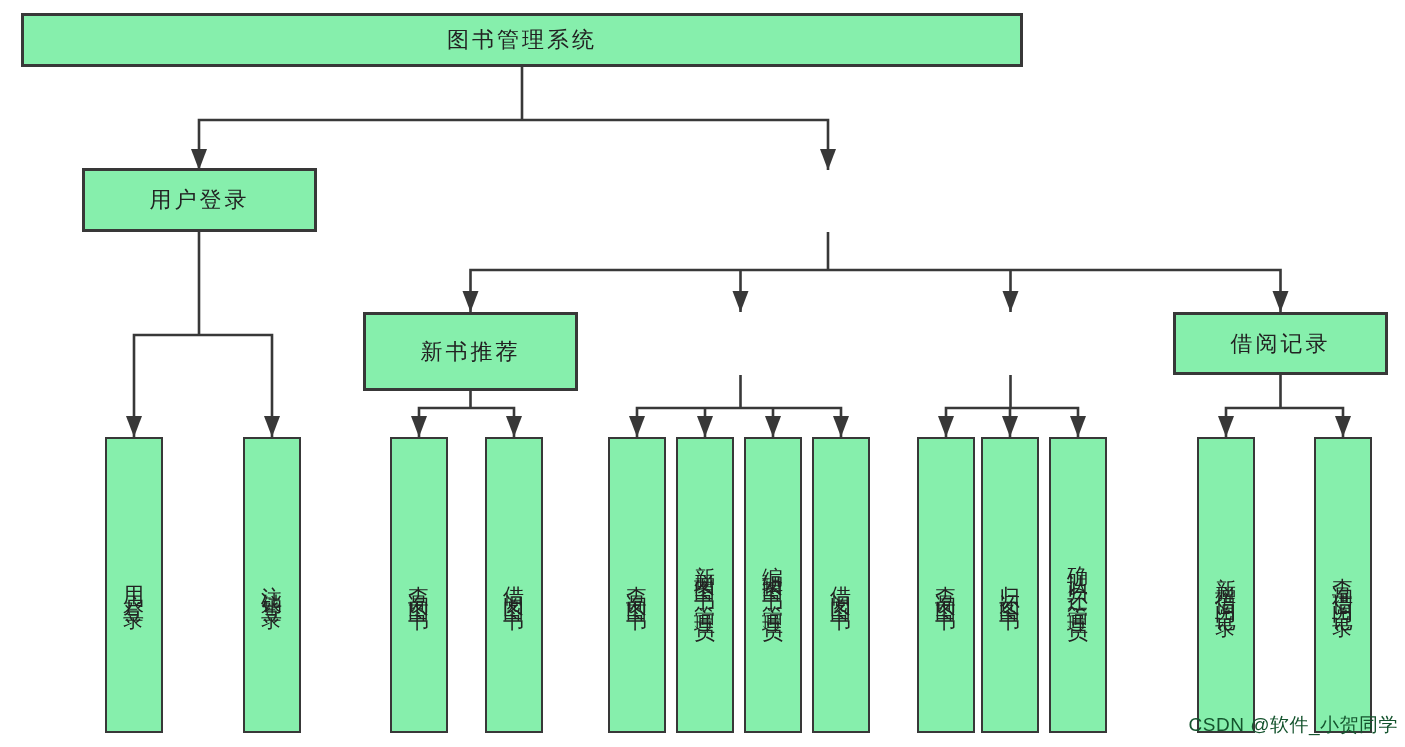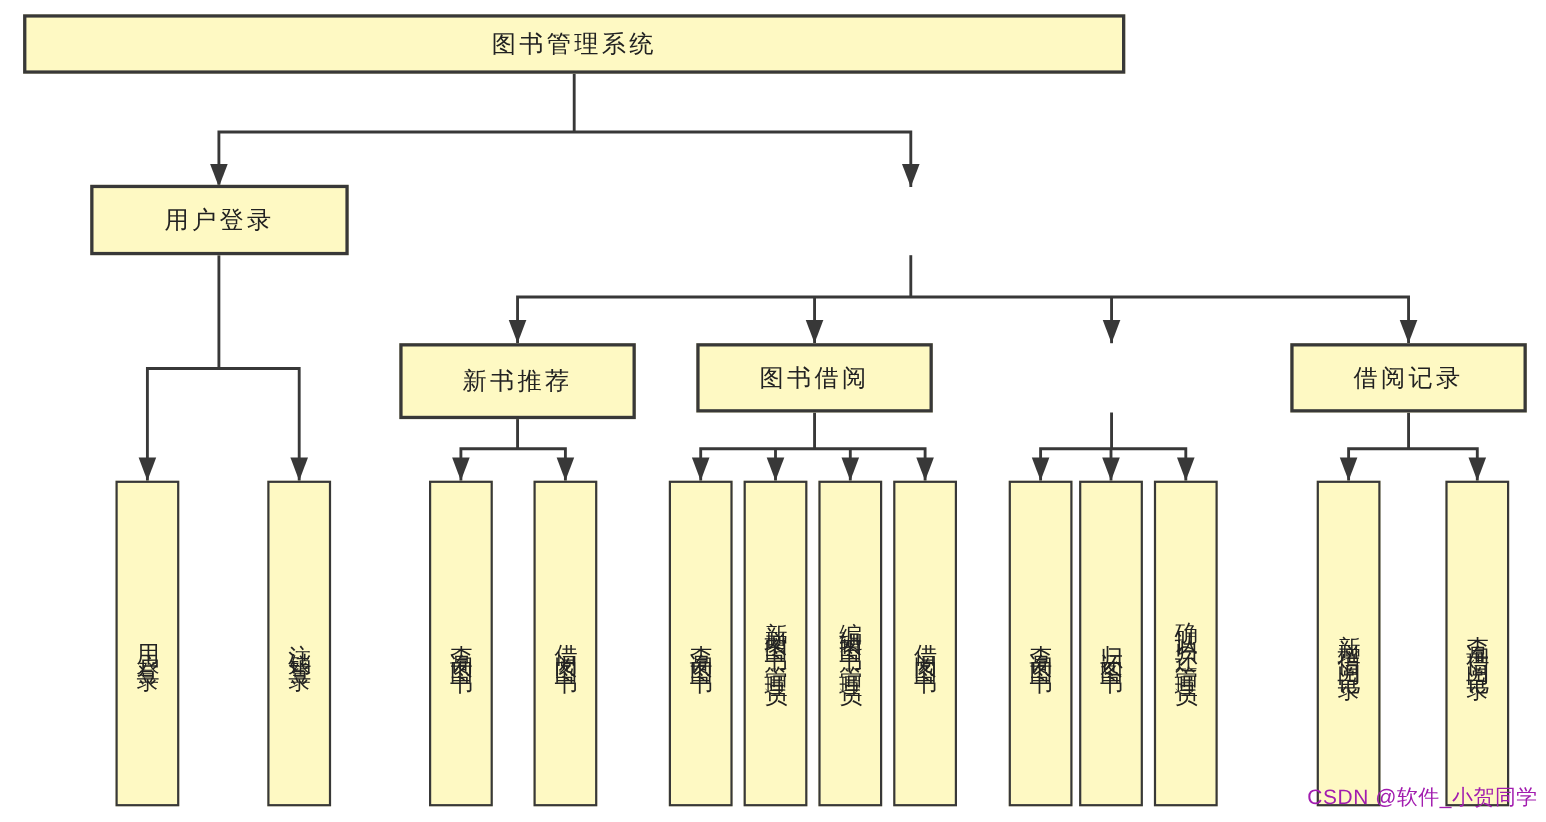--- a/index.html
+++ b/index.html
@@ -17,21 +17,21 @@
   }
   #wires {
     position: absolute;
     left: 0;
     top: 0;
     z-index: 1;
   }
   .box {
     position: absolute;
     box-sizing: border-box;
-    background: #fef9c3;
+    background: #86efac;
     border: 2.5px solid #383838;
     display: flex;
     align-items: center;
     justify-content: center;
     z-index: 2;
   }
   .box.root { border-width: 3px; }
   .box.lvl { border-width: 3px; }
   .h-label {
     font-size: 22px;
@@ -51,21 +51,21 @@
     letter-spacing: 8px;
     color: #222222;
     line-height: 1;
   }
   .watermark {
     position: absolute;
     top: 712px;
     right: 7px;
     font-size: 19px;
     letter-spacing: 0.5px;
-    color: #a21caf;
+    color: #14532d;
     z-index: 3;
     white-space: nowrap;
   }
 </style>
 </head>
 <body>
 
 <div id="canvas">
 
   <svg id="wires" width="1405" height="747" viewBox="0 0 1405 747">
@@ -129,25 +129,22 @@
   </svg>
 
   <div class="box root" style="left:21px; top:13px; width:1002px; height:54px">
     <span class="h-label">图书管理系统</span>
   </div>
 
   <div class="box lvl" style="left:82px; top:168px; width:235px; height:64px">
     <span class="h-label">用户登录</span>
   </div>
 
-  <div class="box lvl" style="left:363px; top:312px; width:215px; height:69px">
+  <div class="box lvl" style="left:363px; top:312px; width:215px; height:79px">
     <span class="h-label">新书推荐</span>
-  </div>
-  <div class="box lvl" style="left:633px; top:312px; width:215px; height:63px">
-    <span class="h-label">图书借阅</span>
   </div>
   <div class="box lvl" style="left:1173px; top:312px; width:215px; height:63px">
     <span class="h-label">借阅记录</span>
   </div>
 
   <div class="box leaf" style="left:105px">
     <span class="v-label">用户登录</span>
   </div>
   <div class="box leaf" style="left:243px">
     <span class="v-label">注销登录</span>

